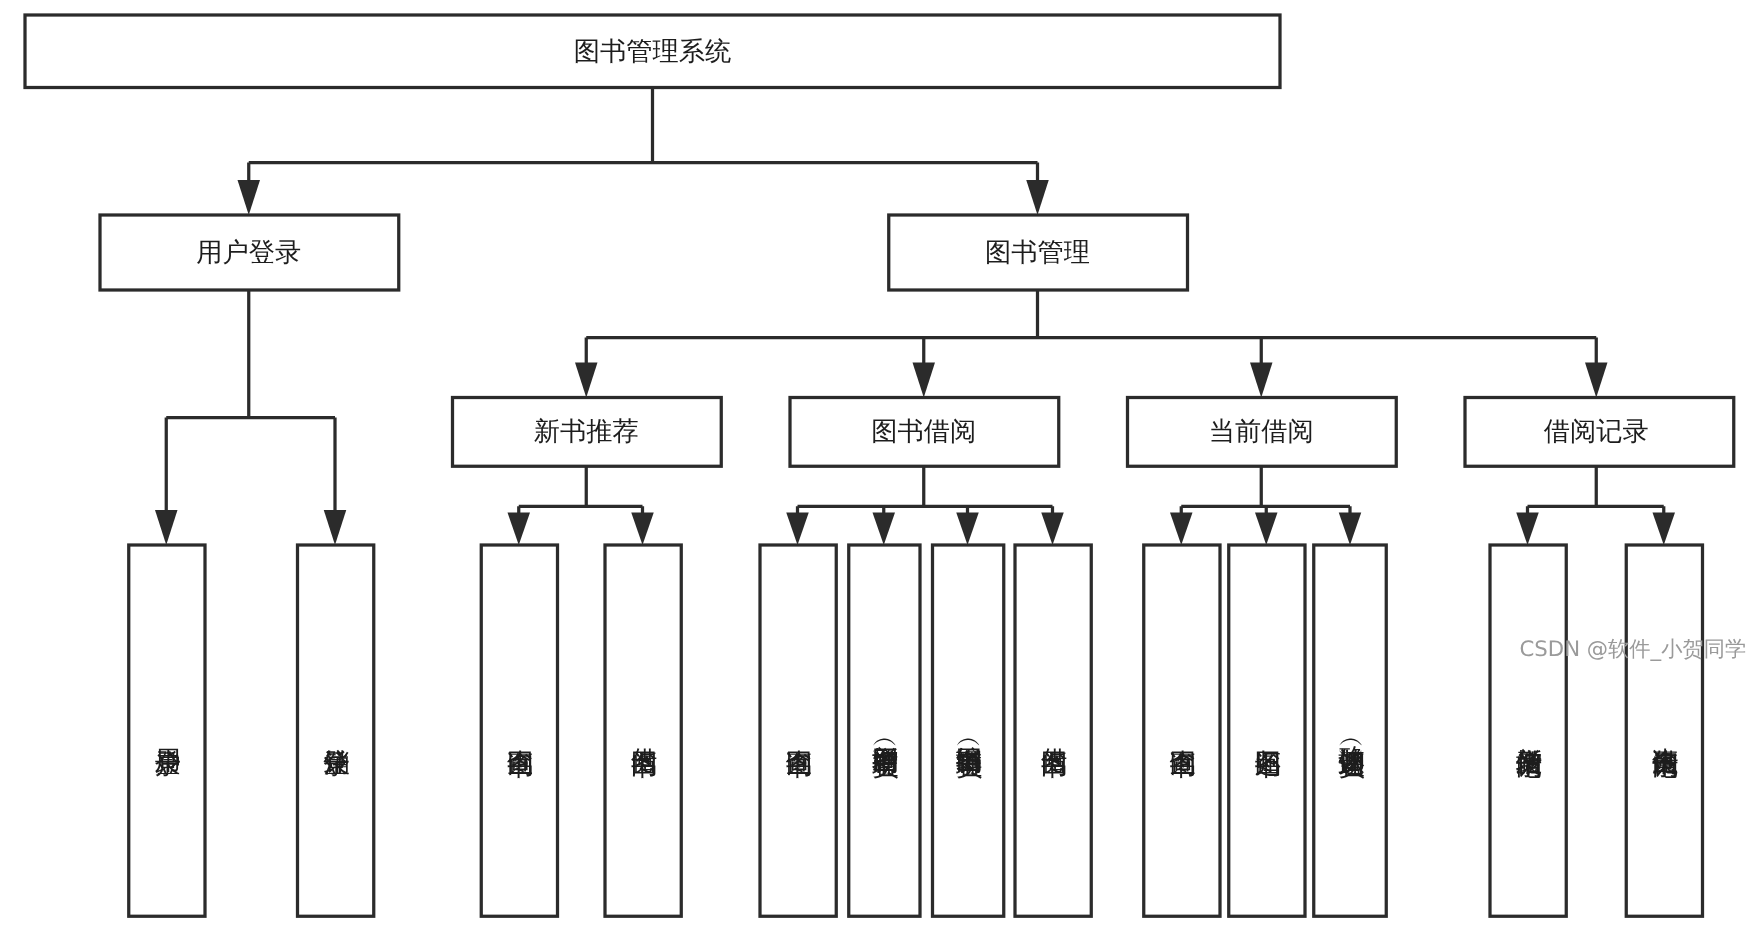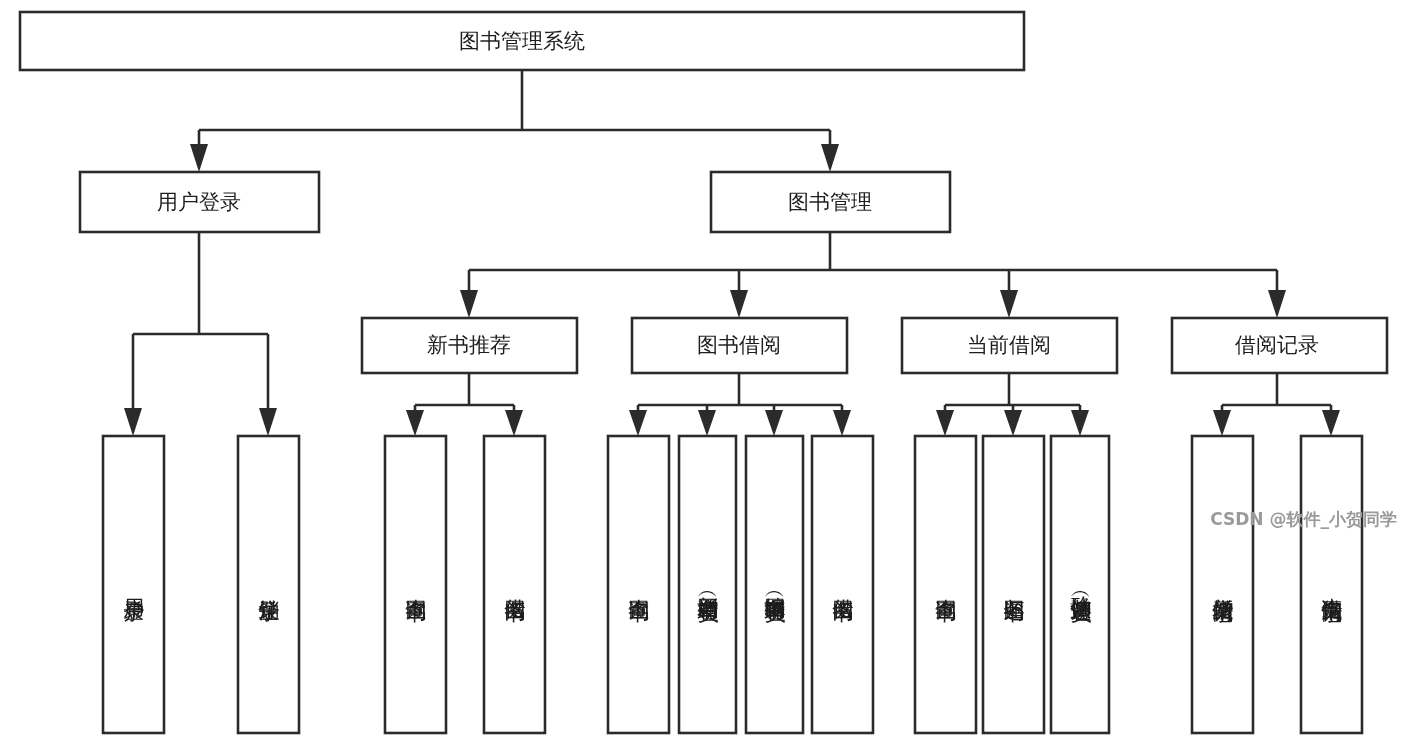--- a/index.html
+++ b/index.html
@@ -61,21 +61,20 @@
   }
   .watermark-text {
     position: absolute;
     right: 8px;
     bottom: 4px;
     font-family: "DejaVu Sans", "Liberation Sans", sans-serif;
     font-size: 17px;
     color: #9a9a9a;
     white-space: nowrap;
     pointer-events: none;
-    font-weight: bold;
   }
 </style>
 </head>
 <body>
 
 <div id="diagram-root">
 
   <svg class="diagram-canvas" viewBox="0 0 1405 747">
 
     <g>

